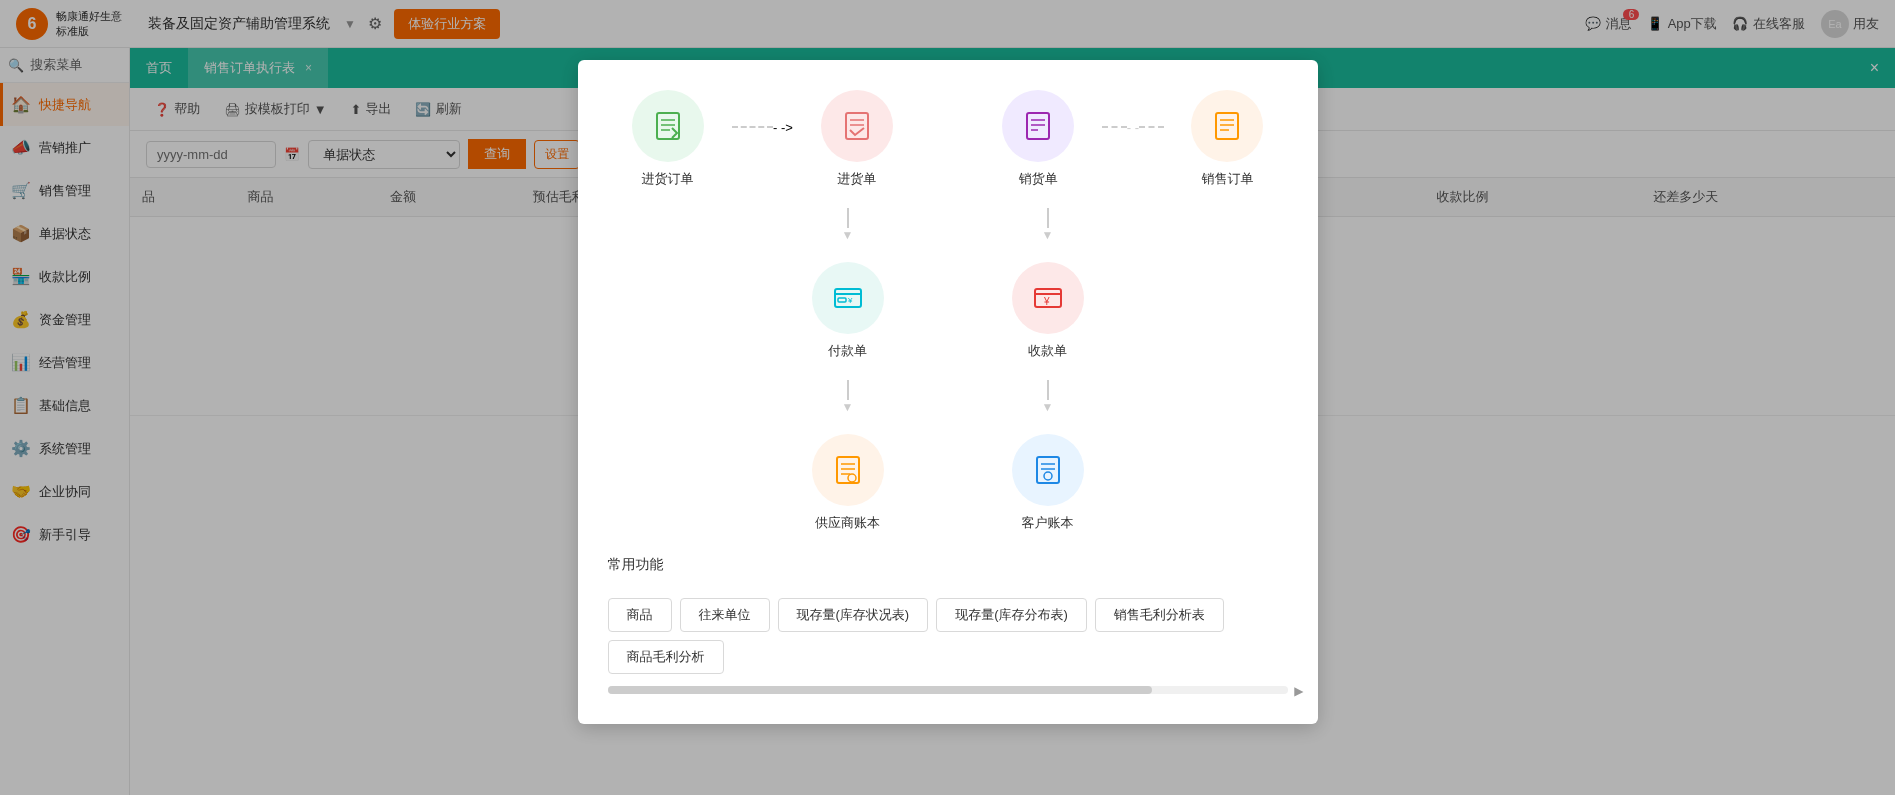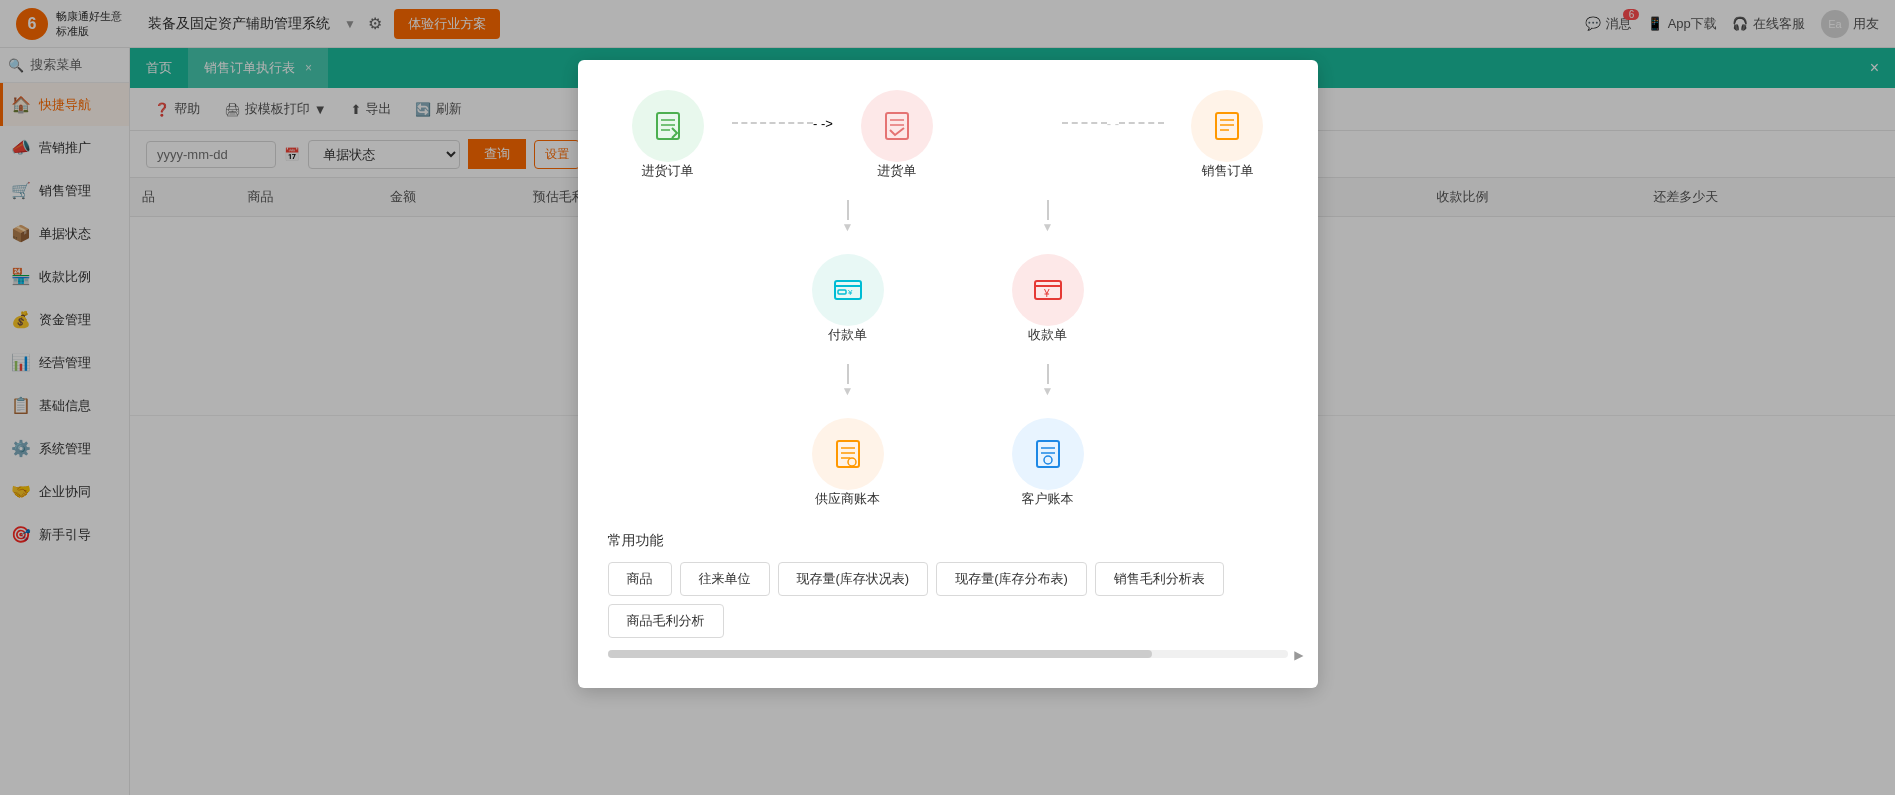--- a/index.html
+++ b/index.html
@@ -59,37 +59,37 @@
     table td { padding: 10px 12px; border-bottom: 1px solid #f0f0f0; color: #333; white-space: nowrap; }
     .empty-data { text-align: center; padding: 80px; color: #999; font-size: 13px; }
 
     
     .overlay { position: fixed; top: 0; left: 0; width: 100%; height: 100%; background: rgba(0,0,0,0.3); z-index: 100; display: flex; justify-content: center; align-items: flex-start; padding-top: 60px; }
     .modal { background: white; border-radius: 6px; width: 740px; padding: 30px; position: relative; box-shadow: 0 4px 20px rgba(0,0,0,0.2); }
 
     
     .flow-section { display: flex; flex-direction: column; gap: 20px; margin-bottom: 24px; }
     .flow-row { display: flex; align-items: center; gap: 0; }
-    .flow-node { display: flex; flex-direction: column; align-items: center; min-width: 120px; }
+    .flow-node { display: flex; flex-direction: column; align-items: center; gap: 8px; min-width: 120px; }
     .flow-circle { width: 72px; height: 72px; border-radius: 50%; display: flex; align-items: center; justify-content: center; font-size: 28px; cursor: pointer; }
     .flow-circle.green { background: #e8f8ed; }
     .flow-circle.red-light { background: #fde8e8; }
     .flow-circle.purple { background: #f0eaff; }
     .flow-circle.orange { background: #fff3e8; }
     .flow-circle.teal { background: #e8f8f5; }
     .flow-circle.red { background: #fde8e8; }
     .flow-circle.orange2 { background: #fff3e8; }
     .flow-circle.blue { background: #e8f4ff; }
     .flow-label { font-size: 13px; color: #333; }
     .flow-arrow-h { display: flex; align-items: center; flex: 1; padding: 0 4px; padding-bottom: 24px; }
     .flow-arrow-h-line { flex: 1; border-top: 2px dashed #ccc; }
 
     
     .common-section { }
-    .common-title { font-size: 14px; color: #333; font-weight: 500; margin-bottom: 12px; }
+    .common-title { font-size: 14px; color: #333; font-weight: 500; margin-bottom: 24px; }
     .common-btns { display: flex; flex-wrap: wrap; gap: 8px; }
     .common-btn { border: 1px solid #d9d9d9; background: white; padding: 7px 18px; border-radius: 4px; cursor: pointer; font-size: 13px; color: #333; }
     .scroll-track { height: 8px; background: #f0f0f0; border-radius: 4px; margin-top: 12px; position: relative; }
     .scroll-thumb { height: 8px; background: #ccc; border-radius: 4px; width: 80%; position: absolute; left: 0; }
     .scroll-arrow { position: absolute; right: -16px; top: -2px; color: #999; cursor: pointer; font-size: 12px; }
 
     
     .user-ea { background: #d9d9d9; color: white; display: flex; align-items: center; justify-content: center; width: 28px; height: 28px; border-radius: 50%; font-size: 11px; }
   </style>
 </head>
@@ -295,20 +295,31 @@
               <line x1="11" y1="12" x2="25" y2="12" stroke="#e57373" stroke-width="1.5"></line>
               <line x1="11" y1="17" x2="25" y2="17" stroke="#e57373" stroke-width="1.5"></line>
               <polyline points="11,22 16,27 25,20" stroke="#e57373" stroke-width="2" fill="none"></polyline>
             </svg>
           </div>
           <span class="flow-label">进货单</span>
         </div>
 
         <div style="flex:1;"></div>
 
+        <div class="flow-node">
+          <div class="flow-circle purple">
+            <svg width="36" height="36" viewBox="0 0 36 36" fill="none">
+              <rect x="7" y="5" width="22" height="26" rx="2" stroke="#9c27b0" stroke-width="2" fill="none"></rect>
+              <line x1="11" y1="12" x2="25" y2="12" stroke="#9c27b0" stroke-width="1.5"></line>
+              <line x1="11" y1="17" x2="25" y2="17" stroke="#9c27b0" stroke-width="1.5"></line>
+              <line x1="11" y1="22" x2="18" y2="22" stroke="#9c27b0" stroke-width="1.5"></line>
+            </svg>
+          </div>
+          <span class="flow-label">销货单</span>
+        </div>
 
         <div class="flow-arrow-h">
           <div class="flow-arrow-h-line"></div>
           <span style="color:#ccc">- -</span>
           <div class="flow-arrow-h-line"></div>
         </div>
 
         <div class="flow-node">
           <div class="flow-circle orange">
             <svg width="36" height="36" viewBox="0 0 36 36" fill="none">

